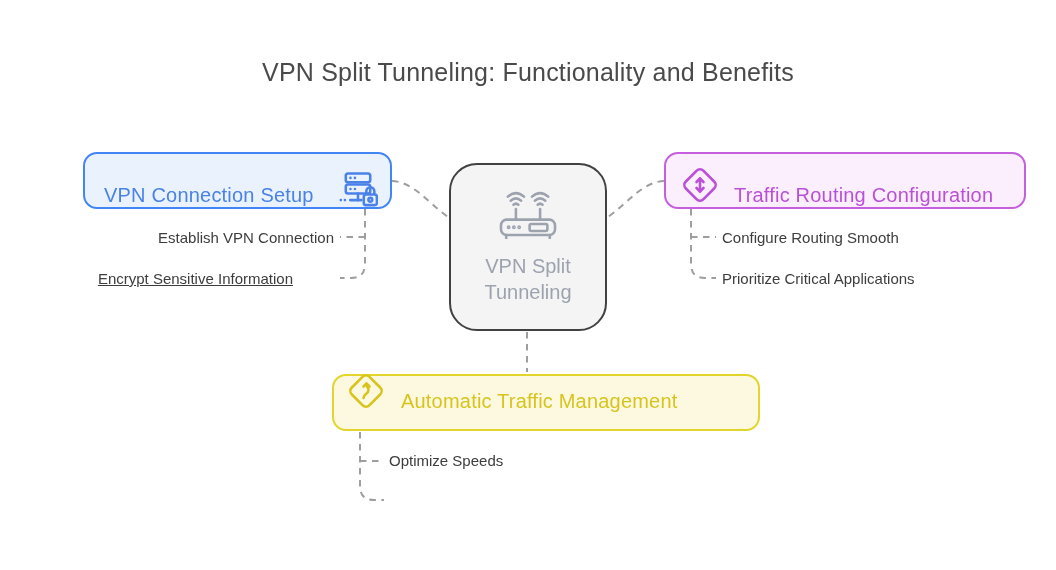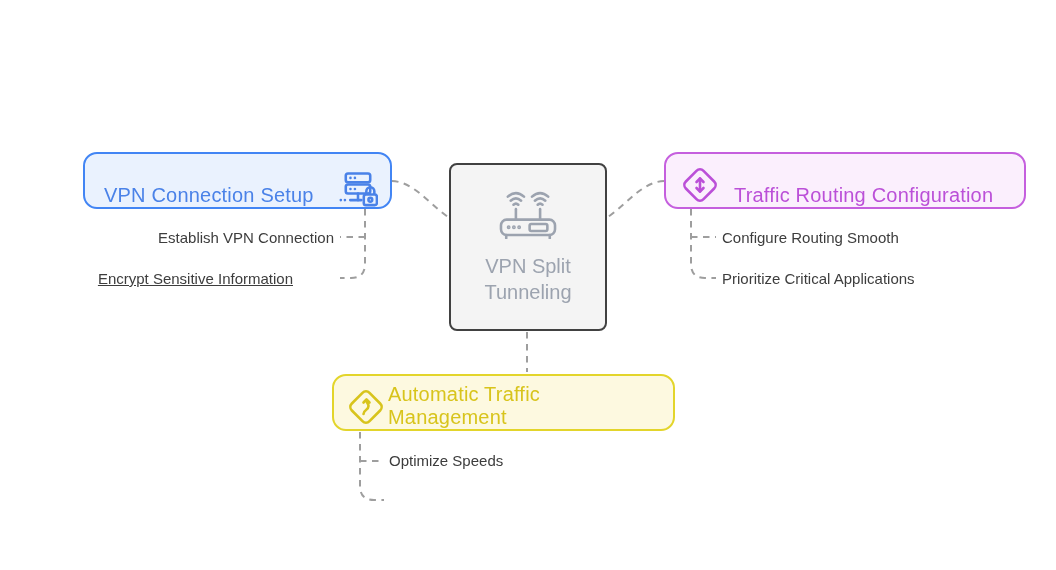--- a/index.html
+++ b/index.html
@@ -30,45 +30,46 @@
     left:83px; top:152px; width:309px; height:57px;
     background:var(--blue-bg); border-color:var(--blue-border); color:var(--blue-text);
     justify-content:space-between; padding:0 12px 0 19px;
   }
   .node-purple{
     left:664px; top:152px; width:362px; height:57px;
     background:var(--purple-bg); border-color:var(--purple-border); color:var(--purple-text);
     padding:7px 10px 0 12px; gap:12px;
   }
   .node-yellow{
-    left:332px; top:374px; width:343px; height:57px;
+    left:332px; top:374px; width:428px; height:57px;
     background:var(--yellow-bg); border-color:var(--yellow-border); color:var(--yellow-text);
-    padding:0 10px 0 10px; 
+    padding:0 10px 16px 10px; gap:13px;
   }
   .node .icon{display:flex; align-items:center; flex:0 0 auto;}
   .center-node{
     position:absolute; z-index:1; left:449px; top:163px; width:158px; height:168px;
-    background:var(--center-bg); border:2px solid var(--center-border); border-radius:8px;
+    background:var(--center-bg); border:2px solid var(--center-border); border-radius:28px;
     display:flex; flex-direction:column; align-items:center; justify-content:center; gap:10px;
   }
   .center-label{
     width:116px; text-align:center; font-size:20px; line-height:26px;
     color:var(--center-text); font-weight:400;
   }
   .sub-item{
     position:absolute; z-index:1; font-size:15px; color:var(--item-text);
     white-space:nowrap; line-height:22px;
   }
   .sub-left{text-align:right;}
 </style>
 </head>
 <body>
 
 <div class="canvas">
 
+  <div class="title">VPN Split Tunneling: Functionality and Benefits</div>
 
   <svg class="connector-layer" width="1056" height="570" viewBox="0 0 1056 570">
     <path d="M392 181 C414 182 428 203 448 217"></path>
     <path d="M664 181 C642 182 628 203 608 217"></path>
     <path d="M527 332 L527 372"></path>
     <path d="M365 209 L365 264 Q365 278 351 278 L340 278"></path>
     <path d="M365 237 L340 237"></path>
     <path d="M691 209 L691 264 Q691 278 705 278 L716 278"></path>
     <path d="M691 237 L716 237"></path>
     <path d="M360 432 L360 486 Q360 500 374 500 L384 500"></path>

